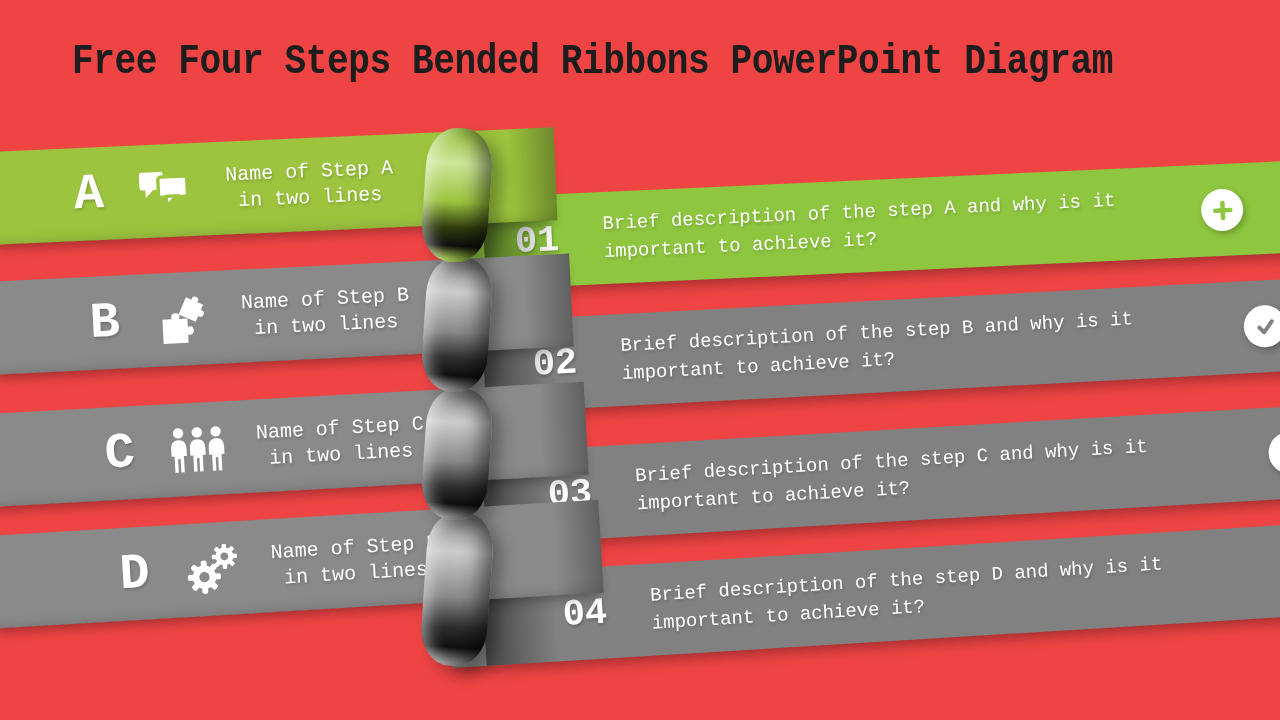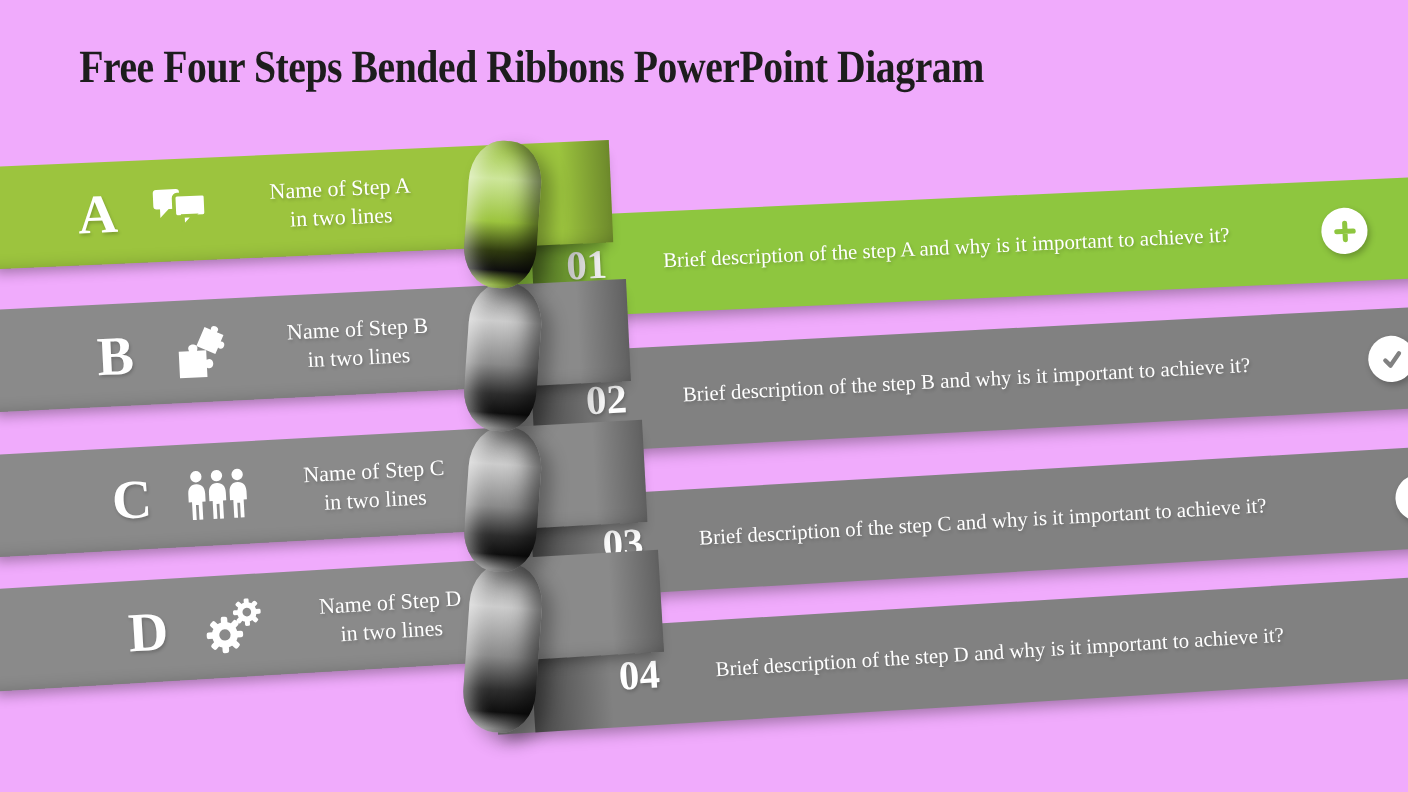--- a/index.html
+++ b/index.html
@@ -1,17 +1,17 @@
 <!DOCTYPE html>
 <html style="--green-left: #9cc43e; --green-right: #8ec63f; --green-highlight: #cde69a; --green-dark: #2f3a10; --gray-left: #8a8a8a; --gray-right: #818181; --gray-highlight: #cccccc; --gray-dark: #2e2e2e; --title-text: #1d1d1d; --band-text: #ffffff;"><head>
 <meta charset="utf-8">
 <style>
   html,body{margin:0;padding:0;background:#fff;}
-  .slide{position:relative;width:1280px;height:720px;background:#f0abfc;overflow:hidden;
-         font-family:Liberation Serif, serif;}
+  .slide{position:relative;width:1280px;height:720px;background:#ef4444;overflow:hidden;
+         font-family:Liberation Mono, monospace;}
   .title{position:absolute;left:72px;top:38px;margin:0;font-size:42px;font-weight:700;
          color:var(--title-text,#1d1d1d);letter-spacing:-.5px;white-space:nowrap;
          transform:scaleX(.86);transform-origin:0 50%;}
 
   
   .step-0{--bl:var(--green-left);--br:var(--green-right);--hl:var(--green-highlight);--dk:var(--green-dark);}
   .step-1,.step-2,.step-3{--bl:var(--gray-left);--br:var(--gray-right);--hl:var(--gray-highlight);--dk:var(--gray-dark);}
 
   
   .ribbon{position:absolute;display:flex;align-items:center;color:#fff;}

